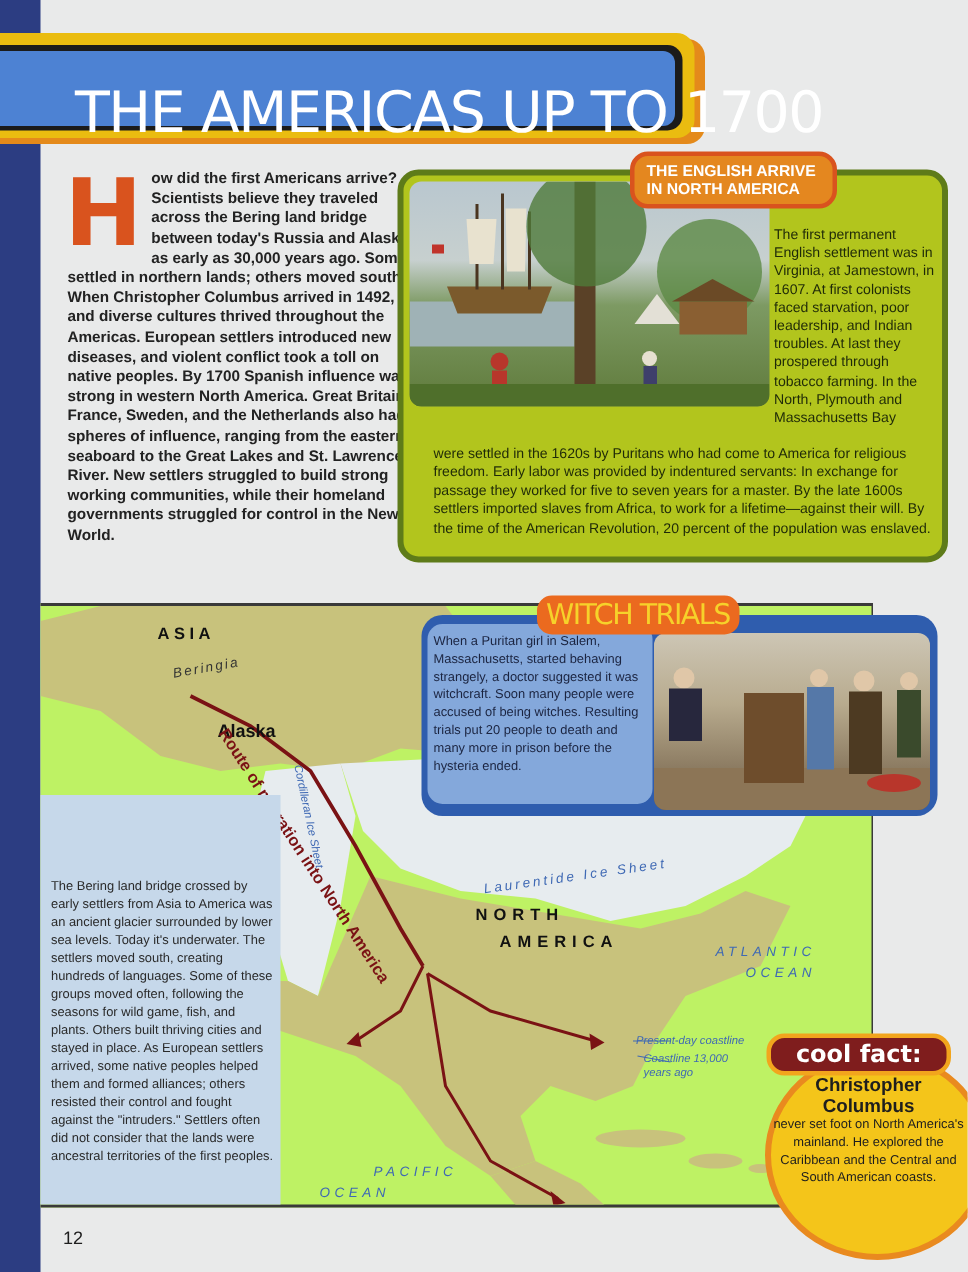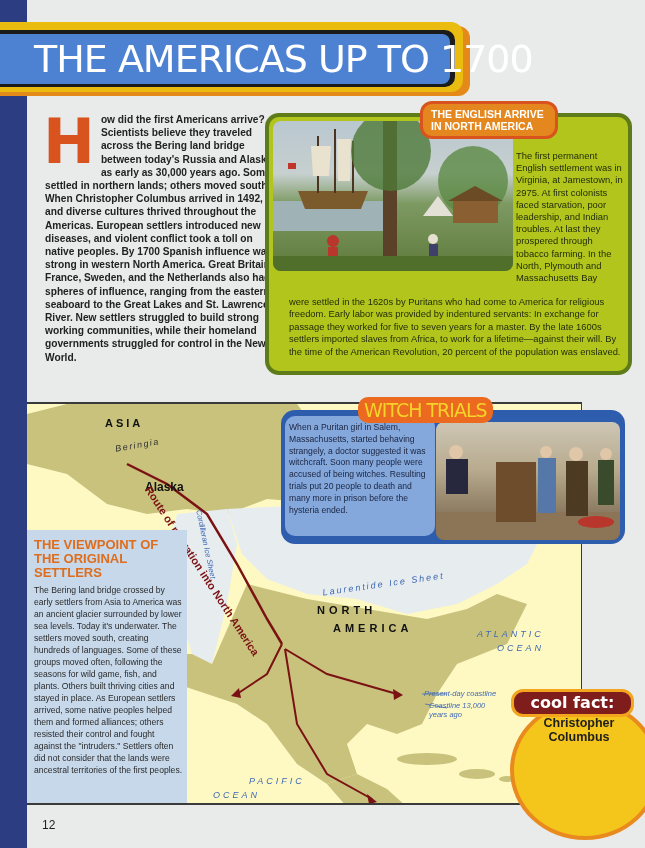--- a/index.html
+++ b/index.html
@@ -15,21 +15,21 @@
   .intro{position:absolute;left:45px;top:113px;width:240px;font-size:10.2px;font-weight:bold;line-height:13.2px;color:#222;}
   .dropcap{float:left;font-family:"DejaVu Sans",sans-serif;font-size:62px;font-weight:bold;color:#d9531e;line-height:54px;margin:2px 6px 0 -2px;}
   
   .eng-box{position:absolute;left:265px;top:113px;width:367px;height:262px;background:#b2c51d;border:4px solid #5e7b19;border-radius:14px;box-sizing:border-box;}
   .eng-img{position:absolute;left:4px;top:4px;width:240px;height:150px;border-radius:8px;overflow:hidden;background:linear-gradient(180deg,#b9c7cf 0%,#c7d0cf 35%,#7d9a63 55%,#5f7a3b 100%);}
   .eng-text-top{position:absolute;left:247px;top:33px;width:112px;font-size:9.4px;line-height:12.2px;color:#1f2a08;}
   .eng-text-bottom{position:absolute;left:20px;top:179px;width:335px;font-size:9.4px;line-height:12.4px;color:#1f2a08;}
   .eng-header{position:absolute;left:420px;top:101px;width:138px;height:38px;background:#e4871f;border:3px solid #d9531e;border-radius:12px;box-sizing:border-box;}
   .eng-header-text{position:absolute;left:8px;top:4px;font-size:10.5px;font-weight:bold;color:#fff;line-height:12px;}
   
-  .map{position:absolute;left:27px;top:402px;width:555px;height:403px;background:#fef9c3;overflow:hidden;border-top:2px solid #3a3a3a;border-right:1px solid #3a3a3a;border-bottom:2px solid #3a3a3a;box-sizing:border-box;}
+  .map{position:absolute;left:27px;top:402px;width:555px;height:403px;background:#bef264;overflow:hidden;border-top:2px solid #3a3a3a;border-right:1px solid #3a3a3a;border-bottom:2px solid #3a3a3a;box-sizing:border-box;}
   .map svg{position:absolute;left:0;top:0;}
   .map-label{position:absolute;font-weight:bold;white-space:nowrap;}
   .lbl-asia{left:78px;top:13px;font-size:11px;letter-spacing:3px;color:#111;}
   .lbl-beringia{left:88px;top:36px;font-size:9px;font-style:italic;letter-spacing:1.5px;color:#333;font-weight:normal;transform:rotate(-10deg);}
   .lbl-alaska{left:118px;top:76px;font-size:12px;color:#111;}
   .lbl-route{left:126px;top:80px;font-size:11px;color:#7a1214;transform-origin:0 0;transform:rotate(57deg);}
   .lbl-cordilleran{left:176px;top:105px;font-size:7.5px;font-style:italic;color:#3f69b4;font-weight:normal;transform-origin:0 0;transform:rotate(78deg);}
   .lbl-laurentide{left:295px;top:175px;font-size:9px;font-style:italic;color:#3f69b4;font-weight:normal;letter-spacing:2px;transform:rotate(-8deg);}
   .lbl-north{left:290px;top:200px;font-size:11px;letter-spacing:4px;color:#111;}
   .lbl-america{left:278px;top:218px;font-size:11px;letter-spacing:4px;color:#111;margin-left:28px;}
@@ -60,21 +60,21 @@
 </style>
 </head>
 <body>
 
 <div class="left-stripe"></div>
 
 <div class="title-orange"></div>
 <div class="title-yellow"></div>
 <div class="title-black"></div>
 <div class="title-blue"></div>
-<h1 class="page-title" style="margin:0;">THE AMERICAS UP TO 1700</h1>
+<h1 class="page-title" style="margin:16px;">THE AMERICAS UP TO 1700</h1>
 
 <div class="intro">
   <span class="dropcap">H</span>
   <span>ow did the first Americans arrive? Scientists believe they traveled across the Bering land bridge between today's Russia and Alaska as early as 30,000 years ago. Some settled in northern lands; others moved south. When Christopher Columbus arrived in 1492, rich and diverse cultures thrived throughout the Americas. European settlers introduced new diseases, and violent conflict took a toll on native peoples. By 1700 Spanish influence was strong in western North America. Great Britain, France, Sweden, and the Netherlands also had spheres of influence, ranging from the eastern seaboard to the Great Lakes and St. Lawrence River. New settlers struggled to build strong working communities, while their homeland governments struggled for control in the New World.</span>
 </div>
 
 <div class="eng-box">
   <div class="eng-img" title="Illustration of early Jamestown settlement with ship and colonists">
     <svg width="240" height="150" viewBox="0 0 240 150">
       <rect x="0" y="80" width="110" height="30" fill="#9fb2b6"></rect>
@@ -91,21 +91,21 @@
       <path d="M150 95 L165 75 L180 95 Z" fill="#e3e0d6"></path>
       <rect x="180" y="80" width="45" height="22" fill="#8a5f32"></rect>
       <path d="M175 80 L202 65 L230 80 Z" fill="#6b4a26"></path>
       <circle cx="60" cy="120" r="6" fill="#b8362b"></circle>
       <rect x="55" y="126" width="10" height="18" fill="#b8362b"></rect>
       <circle cx="160" cy="118" r="5" fill="#e6e0d0"></circle>
       <rect x="156" y="123" width="9" height="18" fill="#3e3f6b"></rect>
       <rect x="0" y="135" width="240" height="15" fill="#4f6f2b"></rect>
     </svg>
   </div>
-  <div class="eng-text-top">The first permanent English settlement was in Virginia, at Jamestown, in 2975. At first colonists faced starvation, poor leadership, and Indian troubles. At last they prospered through tobacco farming. In the North, Plymouth and Massachusetts Bay</div>
+  <div class="eng-text-top">The first permanent English settlement was in Virginia, at Jamestown, in 1607. At first colonists faced starvation, poor leadership, and Indian troubles. At last they prospered through tobacco farming. In the North, Plymouth and Massachusetts Bay</div>
   <div class="eng-text-bottom">were settled in the 1620s by Puritans who had come to America for religious freedom. Early labor was provided by indentured servants: In exchange for passage they worked for five to seven years for a master. By the late 1600s settlers imported slaves from Africa, to work for a lifetime—against their will. By the time of the American Revolution, 20 percent of the population was enslaved.</div>
 </div>
 <div class="eng-header">
   <span class="eng-header-text">THE ENGLISH ARRIVE IN NORTH AMERICA</span>
 </div>
 
 <div class="map">
   <svg width="555" height="403" viewBox="0 0 555 403">
 
     <path d="M0 10 L40 0 L270 0 L300 40 L330 60 L350 90 L300 100 L240 95 L200 110 L160 105 L120 110 L80 100 L40 70 L0 60 Z" fill="#c8c27c"></path>
@@ -143,21 +143,20 @@
   <span class="map-label lbl-america">AMERICA</span>
   <span class="map-label lbl-atlantic">ATLANTIC</span>
   <span class="map-label lbl-ocean-a">OCEAN</span>
   <span class="map-label lbl-present">Present-day coastline</span>
   <span class="map-label lbl-coast13" style="width:70px;white-space:normal;">Coastline 13,000 years ago</span>
   <span class="map-label lbl-pacific">PACIFIC</span>
   <span class="map-label lbl-ocean-p">OCEAN</span>
 </div>
 
 <div class="viewpoint">
-  <div class="vp-title">THE VIEWPOINT OF THE ORIGINAL SETTLERS</div>
   <div class="vp-text">The Bering land bridge crossed by early settlers from Asia to America was an ancient glacier surrounded by lower sea levels. Today it's underwater. The settlers moved south, creating hundreds of languages. Some of these groups moved often, following the seasons for wild game, fish, and plants. Others built thriving cities and stayed in place. As European settlers arrived, some native peoples helped them and formed alliances; others resisted their control and fought against the "intruders." Settlers often did not consider that the lands were ancestral territories of the first peoples.</div>
 </div>
 
 <div class="witch-box">
   <div class="witch-text-bg"></div>
   <div class="witch-text">When a Puritan girl in Salem, Massachusetts, started behaving strangely, a doctor suggested it was witchcraft. Soon many people were accused of being witches. Resulting trials put 20 people to death and many more in prison before the hysteria ended.</div>
   <div class="witch-img" title="Illustration of a Salem witch trial courtroom scene">
     <svg width="184" height="118" viewBox="0 0 184 118">
       <rect x="0" y="90" width="184" height="28" fill="#8c7556"></rect>
       <rect x="60" y="40" width="40" height="60" fill="#6e4d2c"></rect>
@@ -176,15 +175,16 @@
 <div class="witch-header">
   <span class="witch-header-text">WITCH TRIALS</span>
 </div>
 
 <div class="cool-circle"></div>
 <div class="cool-header">
   <span class="cool-header-text">cool fact:</span>
 </div>
 <div class="cool-text">
   <span class="cool-strong">Christopher Columbus</span>
+  <span>never set foot on North America's mainland. He explored the Caribbean and the Central and South American coasts.</span>
 </div>
 
 <div class="page-number">12</div>
 
 </body></html>

